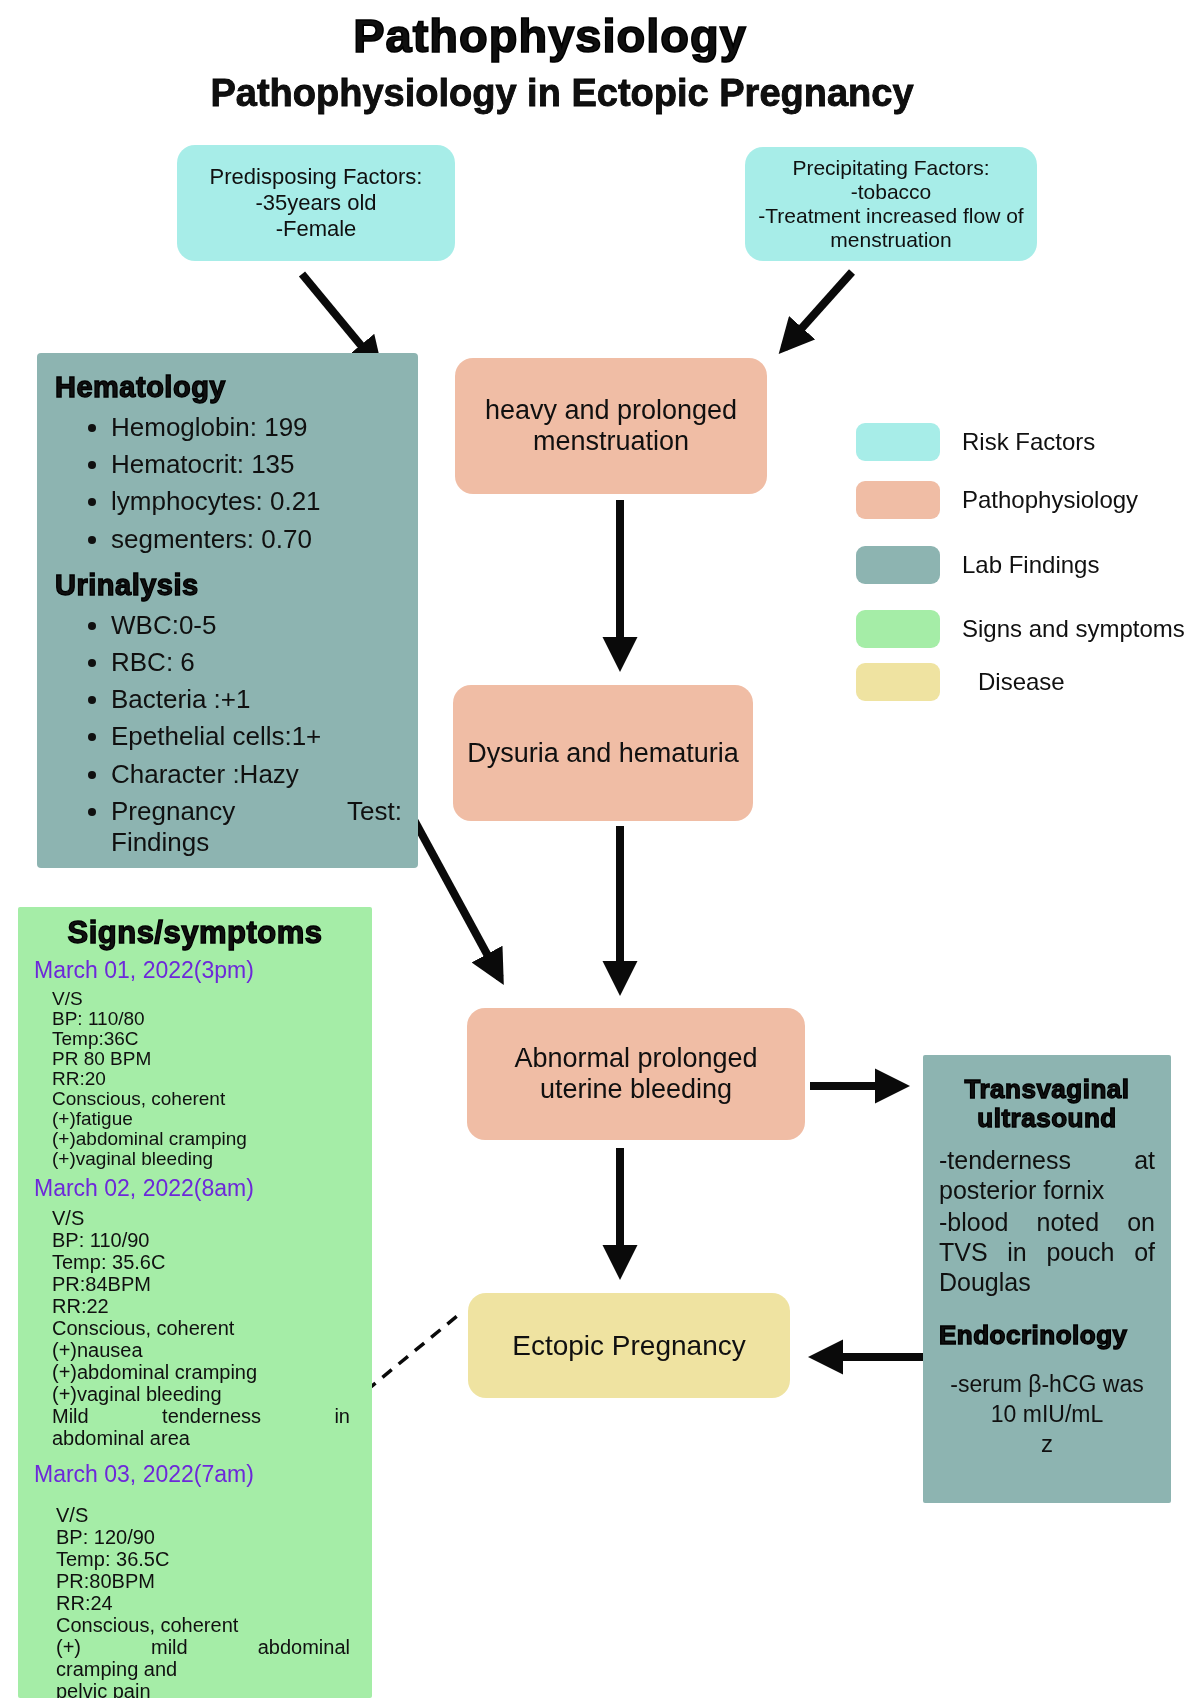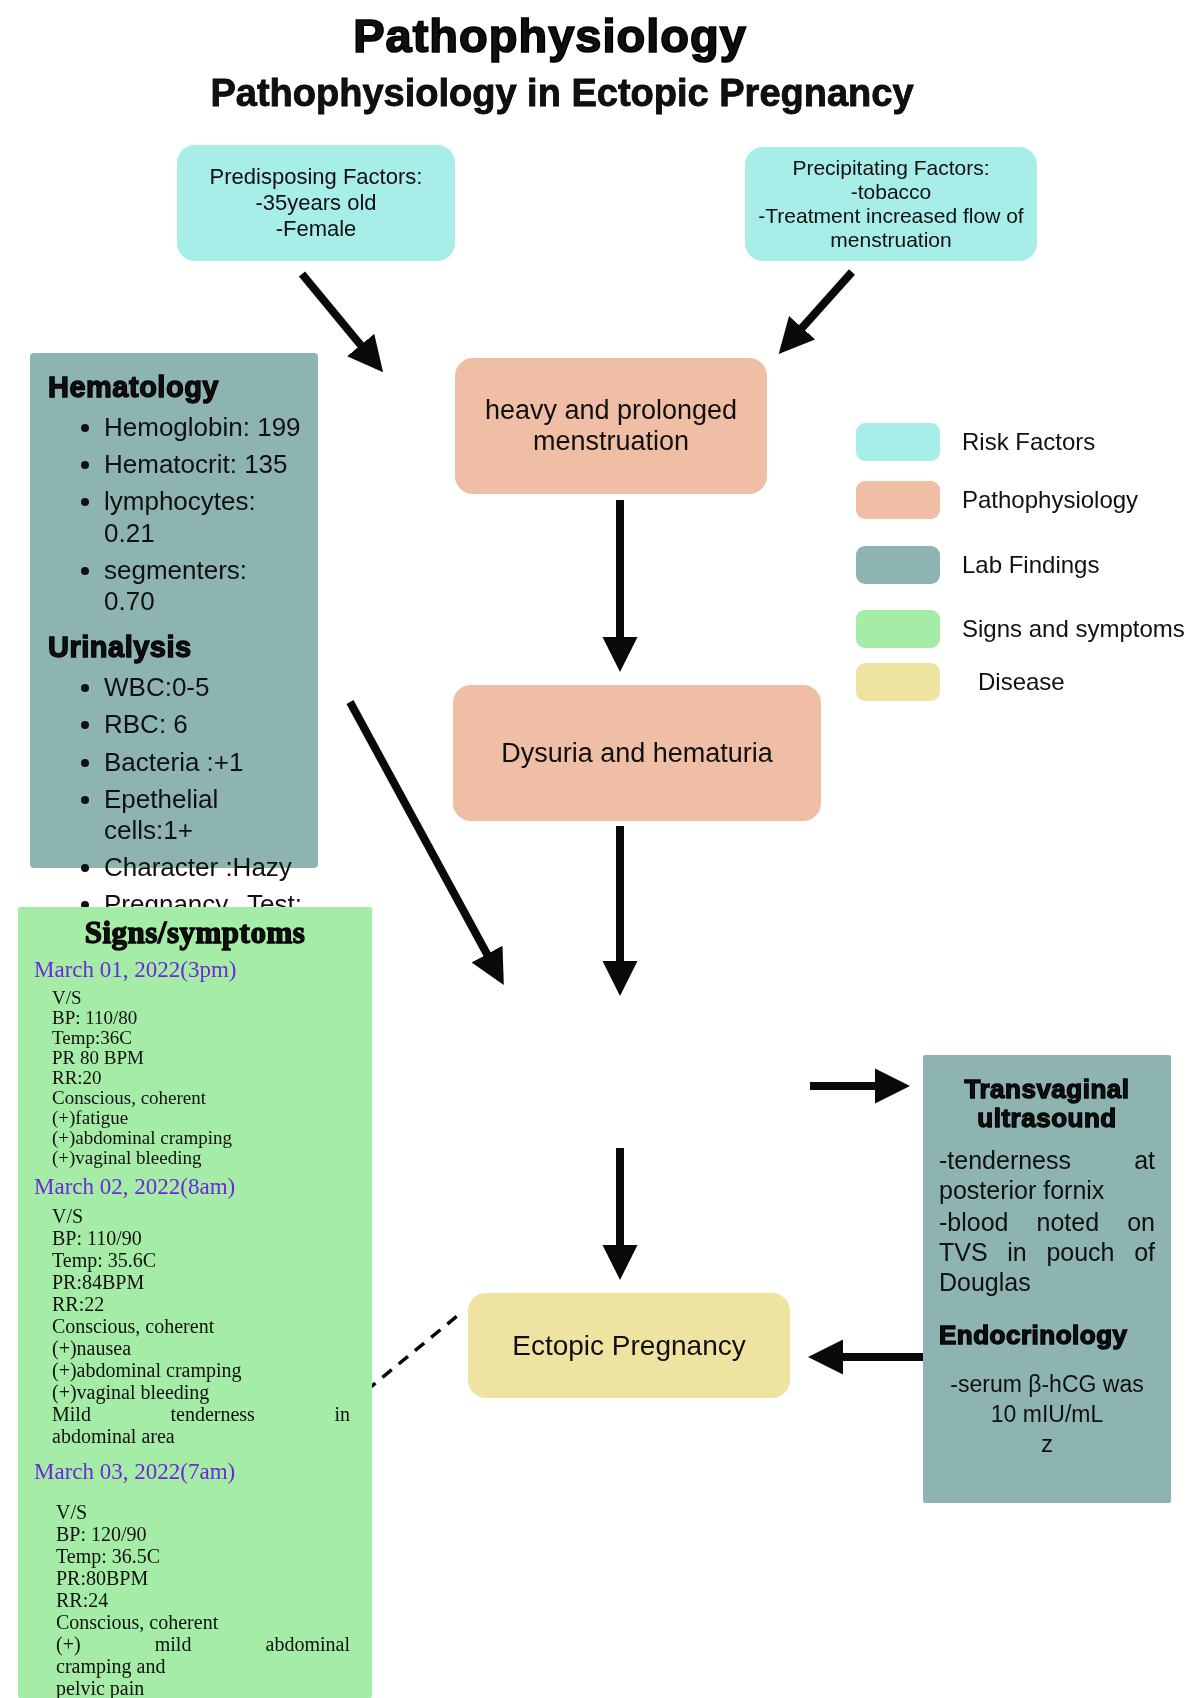--- a/index.html
+++ b/index.html
@@ -15,40 +15,40 @@
   }
   .subtitle {
     position:absolute; left:12px; top:72px; width:1100px; text-align:center;
     font-size:38px; font-weight:bold; -webkit-text-stroke:0.8px #000;
   }
   .box { position:absolute; border-radius:18px; }
   .flowbox { display:flex; flex-direction:column; justify-content:center; text-align:center; padding:0 12px; }
   .cyan   { background:#a7ede8; }
   .salmon { background:#f0bda5; }
   .tealbx { background:#8db4b1; }
-  .greenbx{ background:#a5eda7;font-family:Liberation Serif, serif; }
+  .greenbx{ background:#a5eda7; }
   .yellowbx{ background:#efe3a1; }
 
   #predisposing { left:177px; top:145px; width:278px; height:116px; font-size:22px; }
   #precipitating{ left:745px; top:147px; width:292px; height:114px; font-size:21px; }
   #heavy-box    { left:455px; top:358px; width:312px; height:136px; font-size:27px; }
-  #dysuria-box  { left:453px; top:685px; width:368px; height:136px; font-size:27px; }
+  #dysuria-box  { left:453px; top:685px; width:300px; height:136px; font-size:27px; }
   #bleeding-box { left:467px; top:1008px; width:338px; height:132px; font-size:27px; }
   #disease-box  { left:468px; top:1293px; width:322px; height:105px; font-size:28px; }
 
   .chunky { font-weight:bold; -webkit-text-stroke:1.3px #000; letter-spacing:0.5px; }
 
   .legend-row { position:absolute; left:856px; display:flex; align-items:center; }
   .swatch { width:84px; height:38px; border-radius:9px; flex:0 0 auto; }
   .legend-label { margin-left:22px; font-size:24px; white-space:nowrap; }
   #legend-0 { top:423px; } #legend-1 { top:481px; } #legend-2 { top:546px; }
   #legend-3 { top:610px; } #legend-4 { top:663px; }
   #legend-4 .legend-label { margin-left:38px; }
 
-  #lab-box { left:30px; top:353px; width:288px; height:515px; border-radius:4px; padding:16px 16px 0 16px; }
+  #lab-box { left:37px; top:353px; width:381px; height:515px; border-radius:4px; padding:16px 16px 0 16px; }
   #lab-box h3 { font-size:29px; margin:2px 0 4px 2px; }
   #lab-box ul { list-style:disc; padding-left:58px; font-size:26px; margin:8px 0 14px 0; }
   #lab-box li { margin-bottom:6px; line-height:1.2; }
   #urinalysis-list li:last-child { text-align:justify; }
 
   #signs-box { left:18px; top:907px; width:354px; height:791px; border-radius:2px; padding:8px 12px 0 12px; }
   .signs-heading { text-align:center; font-size:31px; margin-bottom:4px; }
   .date { color:#6d28d9; font-size:23px; margin:6px 0 5px 4px; }
   .vitals { padding-left:22px; }
   .vitals div { text-align:left; }
@@ -106,20 +106,23 @@
     </div>
 
   <div id="heavy-box" class="box salmon flowbox" style="background: rgb(240, 189, 165);">
     <div>heavy and prolonged menstruation</div>
   </div>
 
   <div id="dysuria-box" class="box salmon flowbox" style="background: rgb(240, 189, 165);">
     <div>Dysuria and hematuria</div>
   </div>
 
+  <div id="bleeding-box" class="box salmon flowbox" style="background: rgb(240, 189, 165);">
+    <div>Abnormal prolonged uterine bleeding</div>
+  </div>
 
   <div id="disease-box" class="box yellowbx flowbox" style="background: rgb(239, 227, 161);">
     <div>Ectopic Pregnancy</div>
   </div>
 
   <div id="legend-0" class="legend-row">
     <span class="swatch" style="background: rgb(167, 237, 232);"></span>
     <span class="legend-label">Risk Factors</span>
   </div>
   <div id="legend-1" class="legend-row">

